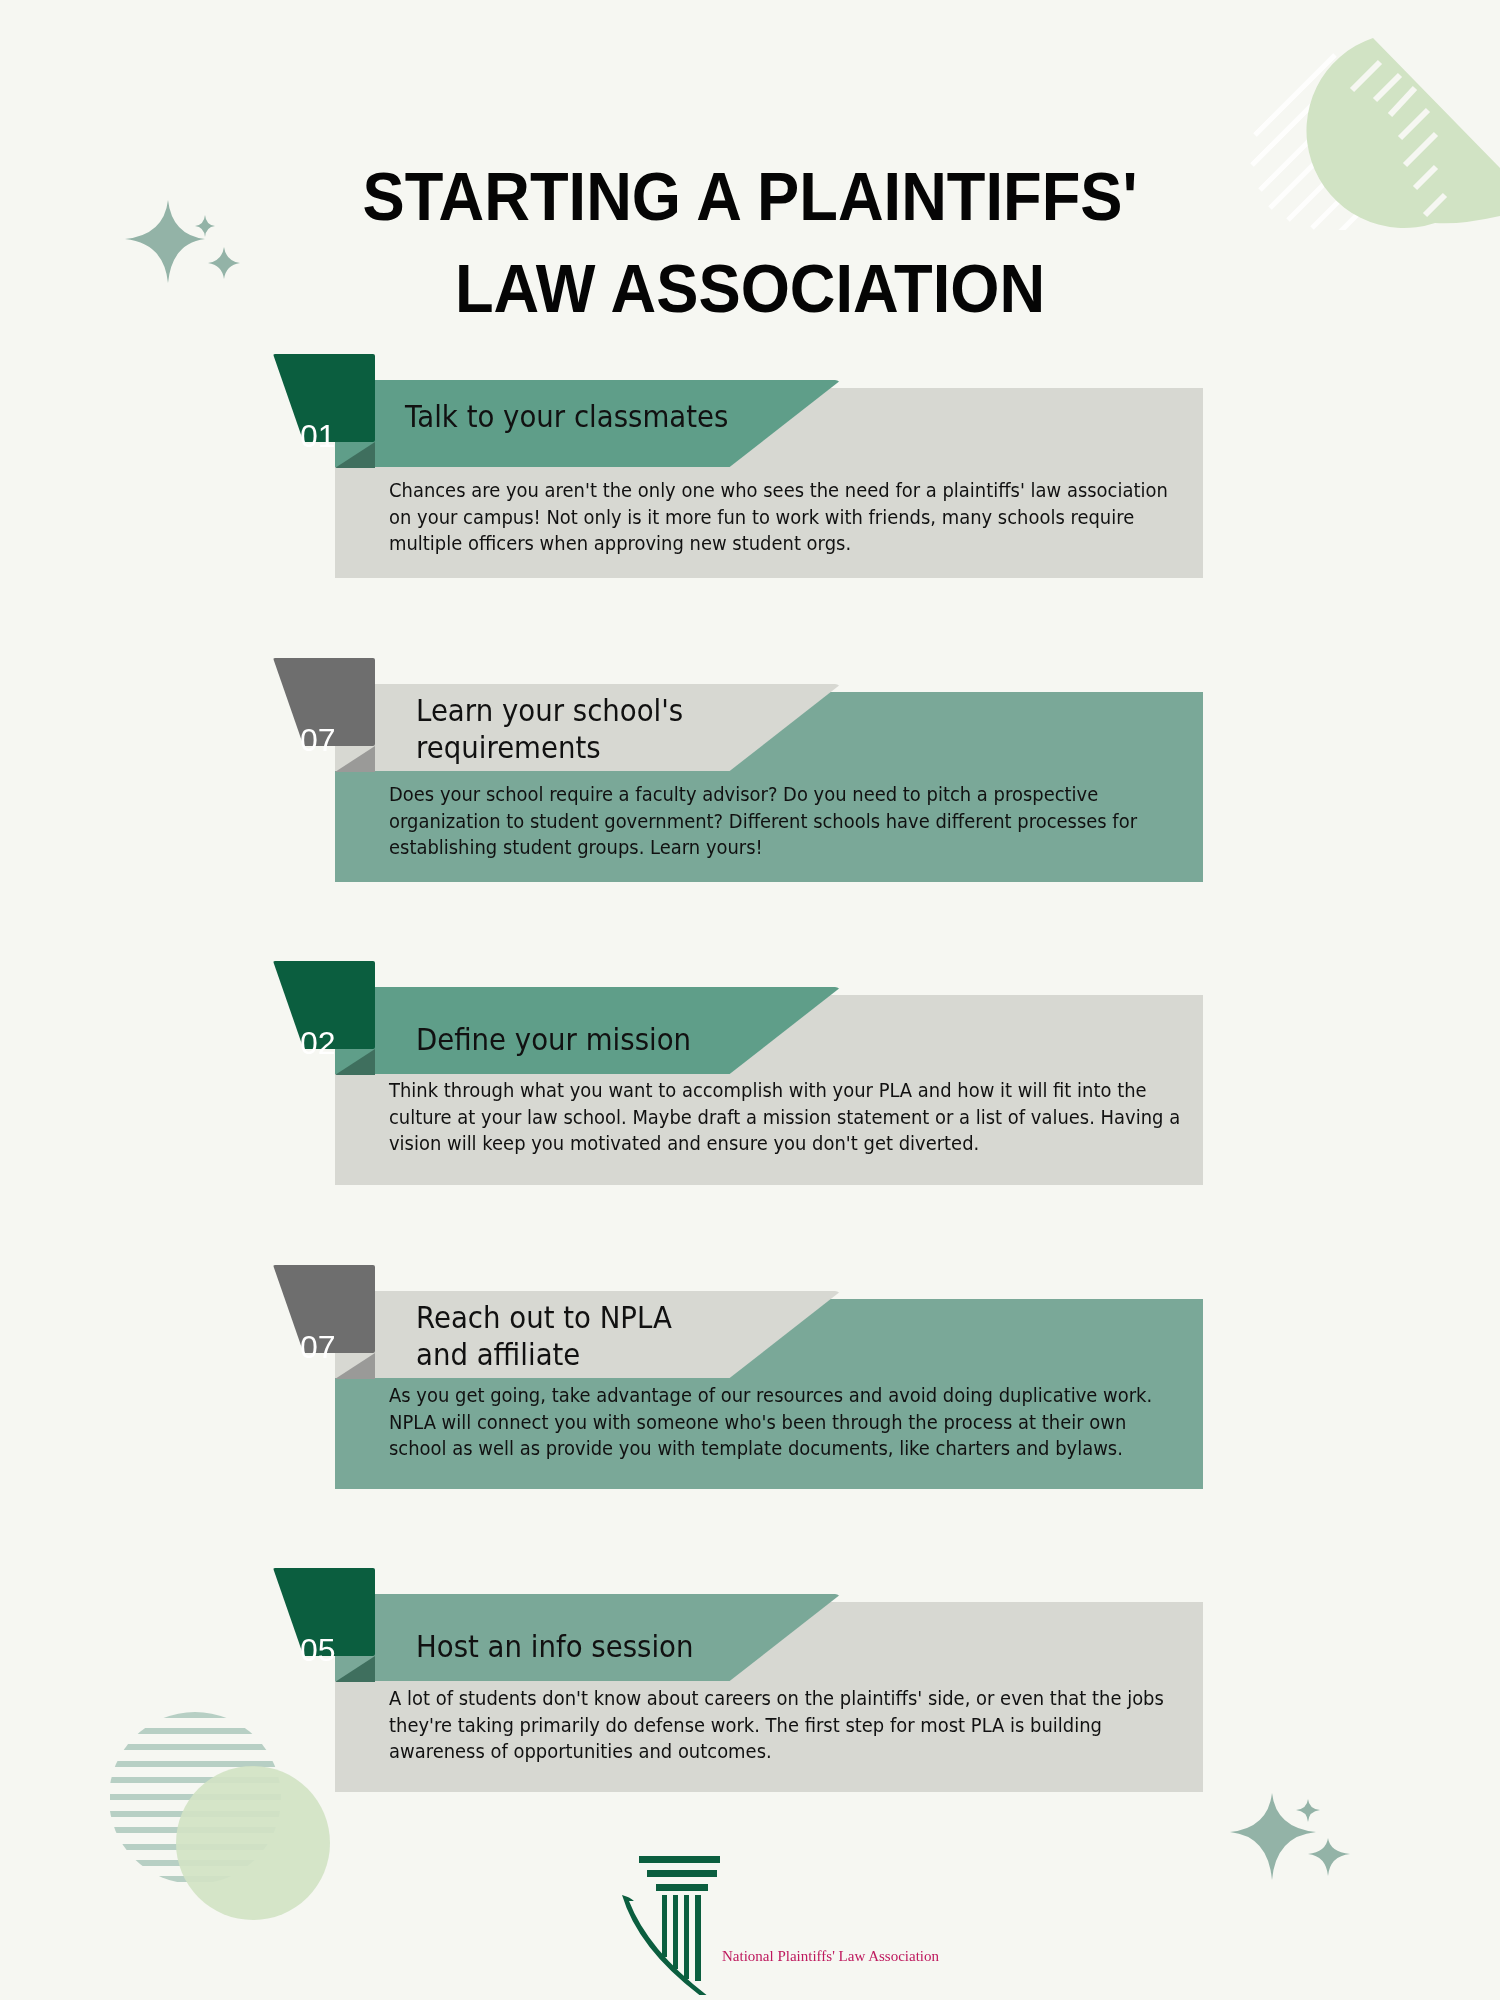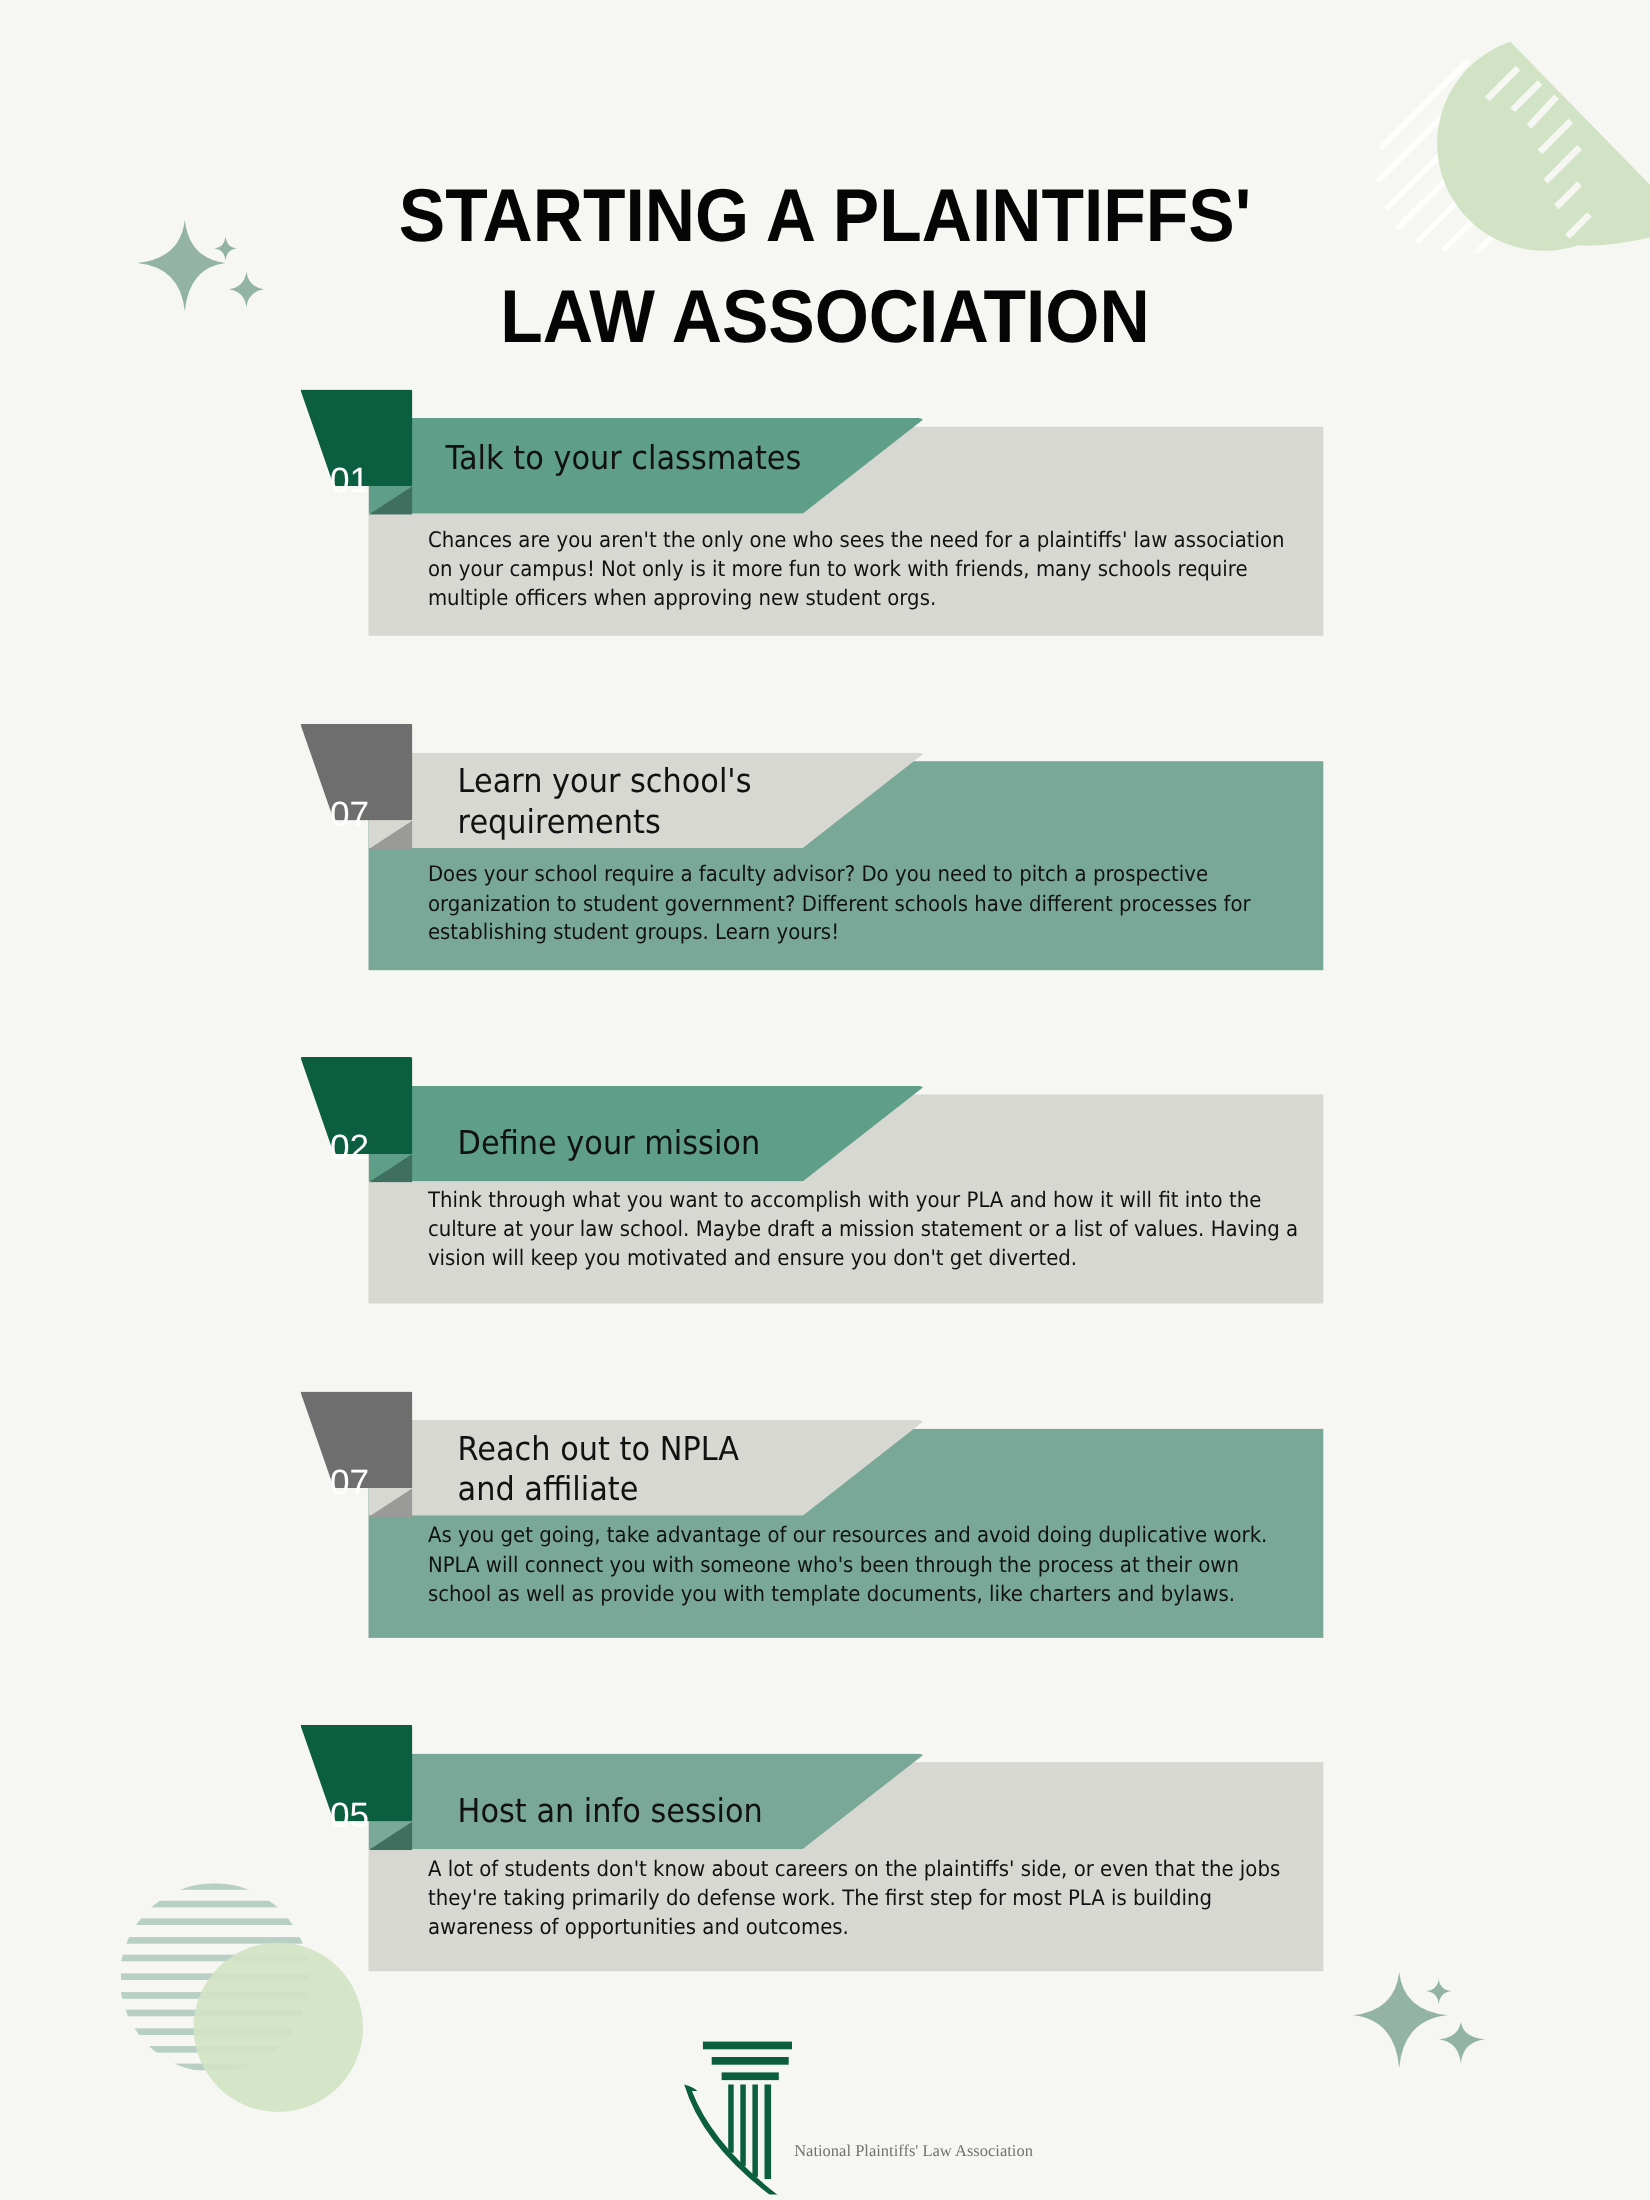--- a/index.html
+++ b/index.html
@@ -71,21 +71,21 @@
   .deco { position:absolute; }
   .logo { position:absolute; left:600px; top:1835px; width:340px; height:160px; }
   .logo .letters {
     position:absolute; left:100px; top:28px;
     font-family:"Liberation Serif", "DejaVu Serif", serif;
     font-size:80px; line-height:80px; color:#0b5e3f; letter-spacing:-1px;
   }
   .logo .tagline {
     position:absolute; left:122px; top:113px; white-space:nowrap;
     font-family:"Liberation Serif", "DejaVu Serif", serif;
-    font-size:15px; color:#737373;
+    font-size:15px; color:#be185d;
   }
 </style>
 </head>
 <body>
 
 <svg class="deco" style="left:1240px;top:30px" width="260" height="200" viewBox="0 0 260 200">
 
   <g stroke="#ffffff" stroke-width="5" opacity="0.9">
     <line x1="15" y1="105" x2="95" y2="25"></line>
     <line x1="12" y1="135" x2="125" y2="22"></line>

